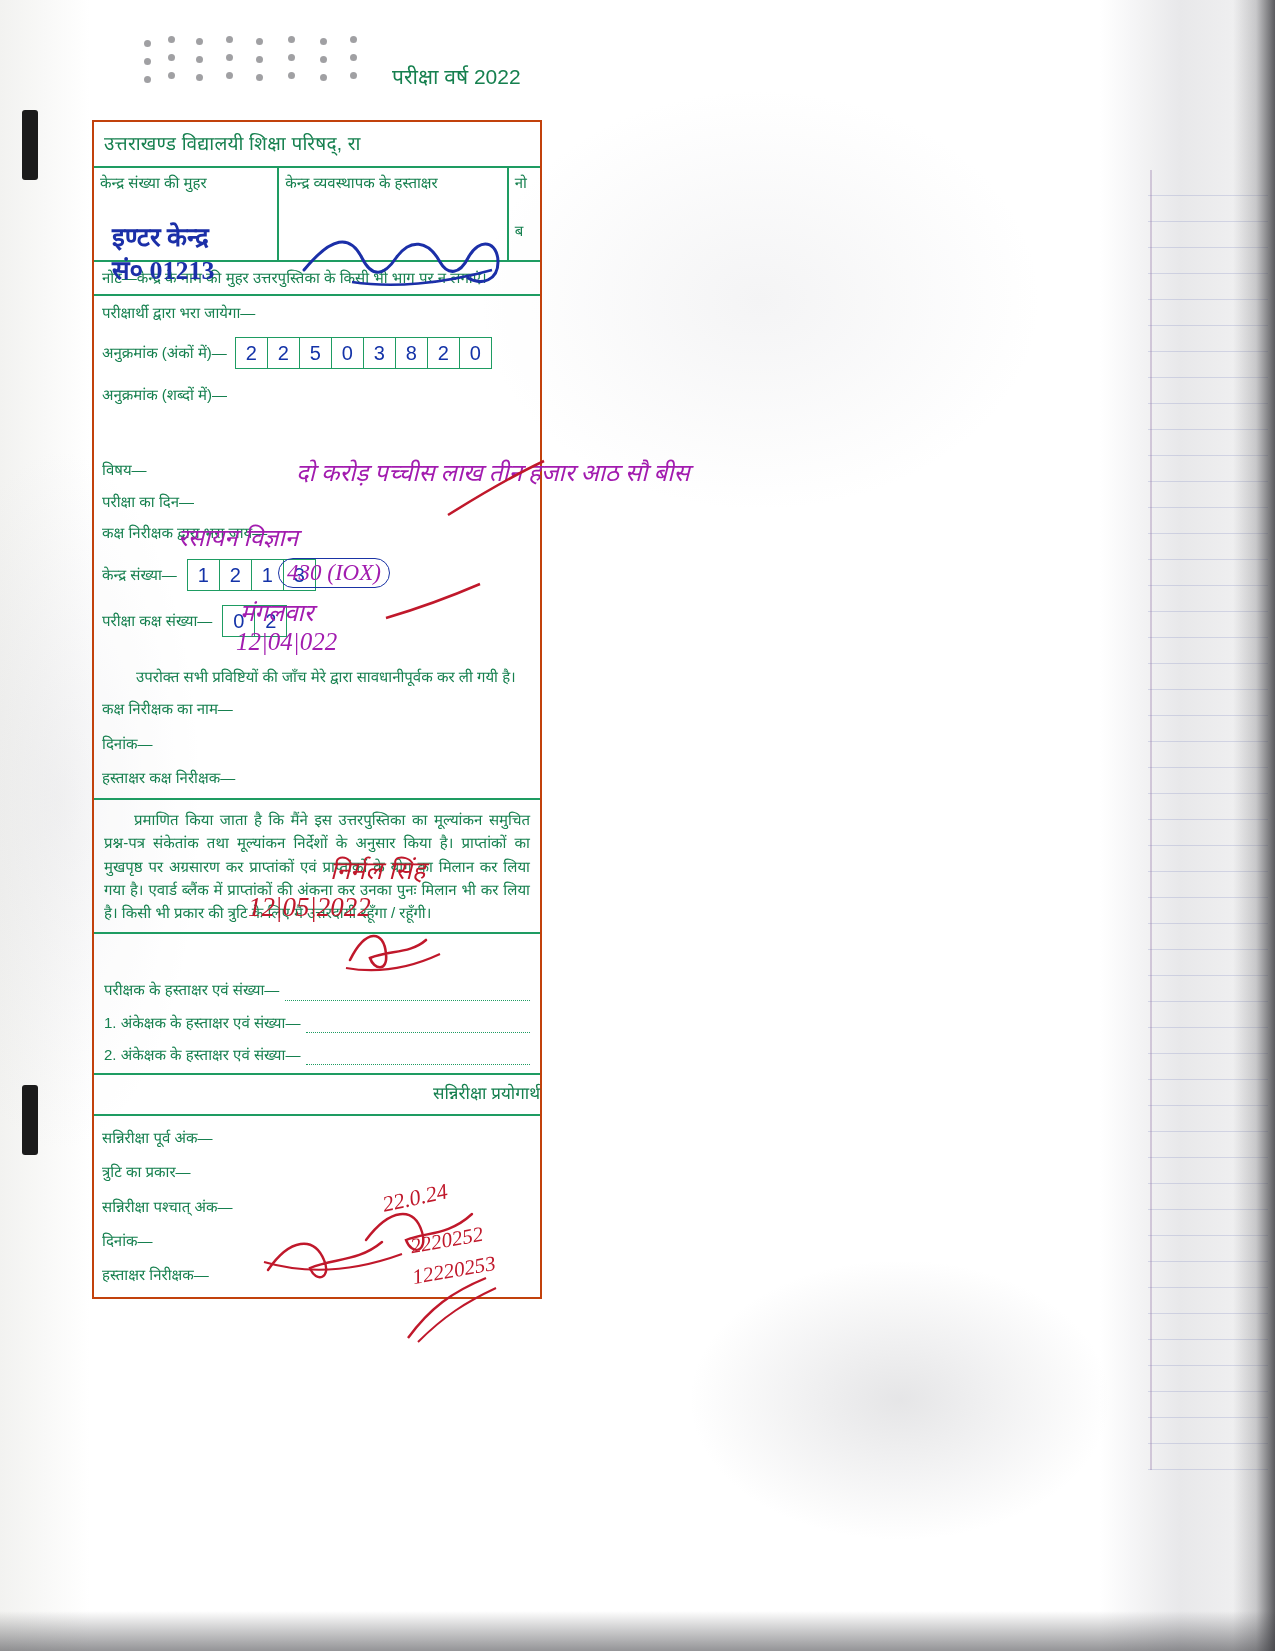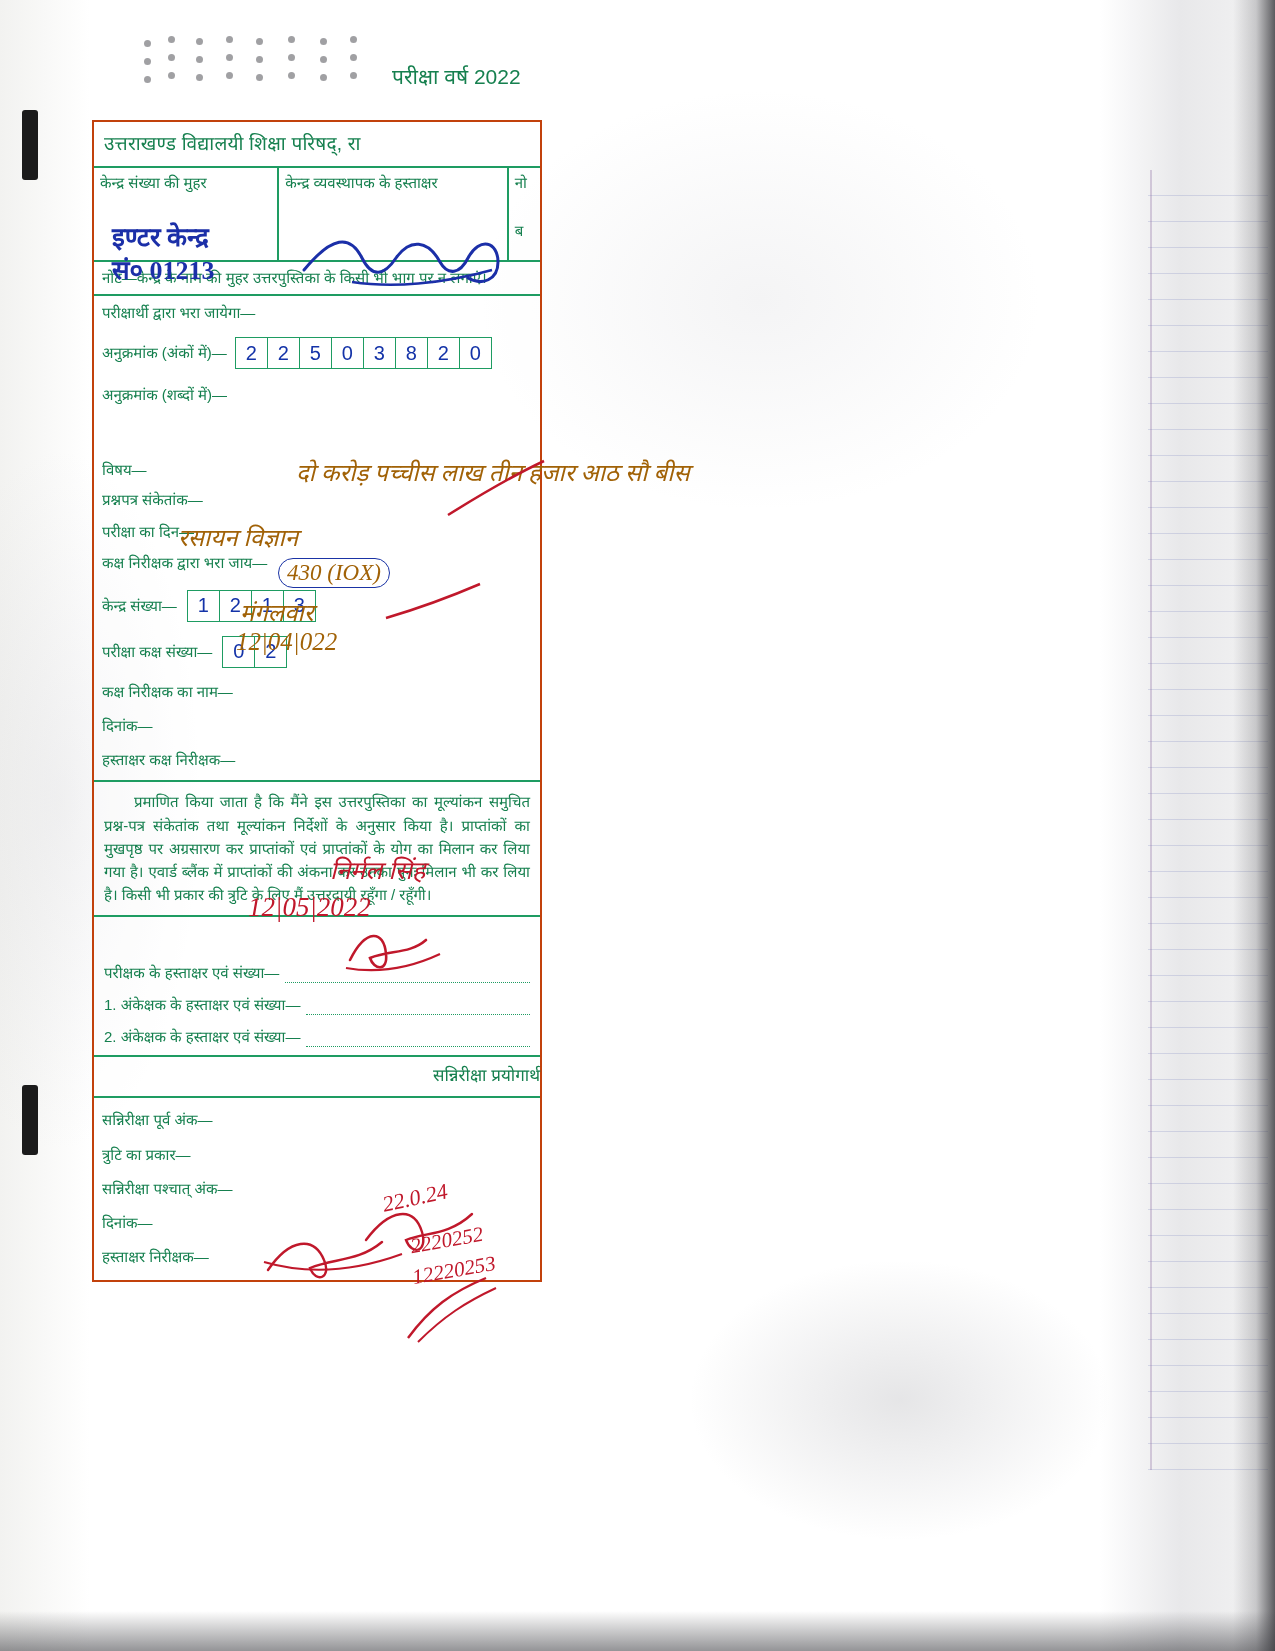--- a/index.html
+++ b/index.html
@@ -78,21 +78,21 @@
   .sign-row{display:flex;align-items:flex-end;padding:6px 10px;}
   .centerline{text-align:right;padding:8px 0;font-size:17px;}
   .punch-dots{
     position:absolute;left:140px;top:34px;width:250px;height:60px;
   }
   .punch-dots span{position:absolute;width:7px;height:7px;border-radius:50%;background:#6d6d72;opacity:.65;}
   .yeartext{
     position:absolute;left:392px;top:62px;font-size:21px;color:#16804f;white-space:nowrap;
   }
   
-  .ink{position:absolute;color:#a16207;font-family:"Liberation Serif",serif;font-style:italic;}
+  .ink{position:absolute;color:#a21caf;font-family:"Liberation Serif",serif;font-style:italic;}
   .ink-red{position:absolute;color:#c0182b;font-family:"Liberation Serif",serif;font-style:italic;}
   .sigcurve{position:absolute;}
   .stamp{
     position:absolute;left:112px;top:222px;color:#1b2fa8;font-size:26px;
     font-family:"Liberation Serif",serif;font-weight:bold;line-height:1.25;
   }
 </style>
 </head>
 <body>
 
@@ -178,23 +178,20 @@
 
   <div class="sec" style="border-bottom:none;padding-top:14px;padding-bottom:0">
     <span class="lbl">अनुक्रमांक (शब्दों में)—</span>
     <div style="height:54px"></div>
   </div>
 
   <div class="sec" style="border-bottom:none;padding-top:0;padding-bottom:4px">
     <span class="lbl">विषय—</span>
   </div>
 
-  <div class="sec" style="border-bottom:none;padding-top:6px;padding-bottom:4px">
-    <span class="lbl">प्रश्नपत्र संकेतांक—</span>
-  </div>
 
   <div class="sec" style="border-bottom:none;padding-top:8px;padding-bottom:4px">
     <span class="lbl">परीक्षा का दिन—</span>
   </div>
 
 
   <div class="sec" style="border-bottom:none;padding-bottom:4px">
     <div>कक्ष निरीक्षक द्वारा भरा जाय—</div>
   </div>
 
@@ -215,20 +212,21 @@
     <div class="boxrow">
       <span class="lbl">परीक्षा कक्ष संख्या—</span>
       <span style="width:10px"></span>
       <span class="digits">
         <div>0</div>
         <div>2</div>
       </span>
     </div>
   </div>
 
+  <div class="sec" style="border-bottom:none;padding-top:22px;padding-bottom:2px;text-indent:34px;line-height:1.6">उपरोक्त सभी प्रविष्टियों की जाँच मेरे द्वारा सावधानीपूर्वक कर ली गयी है।</div>
 
   <div class="sec" style="border-bottom:none;padding-top:8px;padding-bottom:4px">
     <span class="lbl">कक्ष निरीक्षक का नाम—</span>
   </div>
   <div class="sec" style="border-bottom:none;padding-top:10px;padding-bottom:4px">
     <span class="lbl">दिनांक—</span>
   </div>
   <div class="sec" style="padding-top:10px;padding-bottom:10px">
     <span class="lbl">हस्ताक्षर कक्ष निरीक्षक—</span>
   </div>

